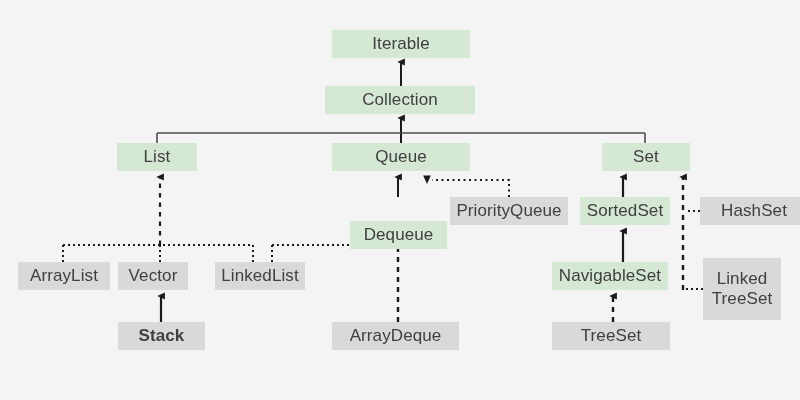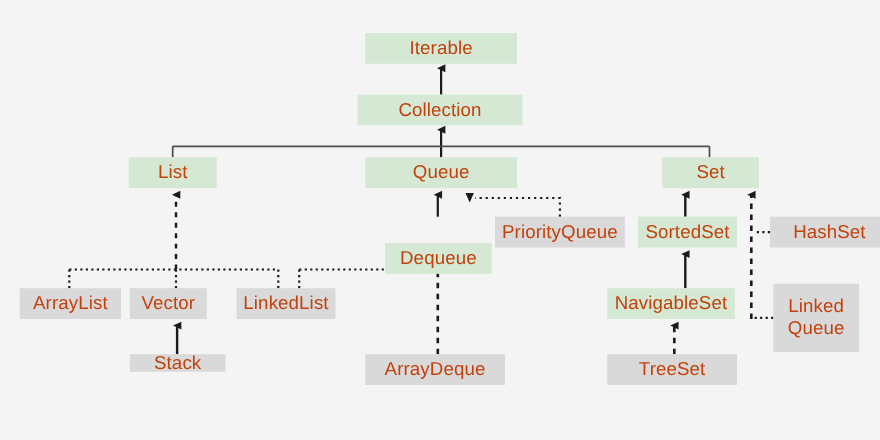--- a/index.html
+++ b/index.html
@@ -29,21 +29,21 @@
     pointer-events: none;
   }
   .node {
     position: absolute;
     box-sizing: border-box;
     display: flex;
     align-items: center;
     justify-content: center;
     text-align: center;
     font-size: 17px;
-    color: #c2410c;
+    color: #404040;
     line-height: 1.18;
     white-space: pre-line;
     letter-spacing: 0.1px;
     z-index: 2;
   }
   .node.iface { background: #d5e8d4; }
   .node.cls   { background: #d9d9d9; }
 </style>
 </head>
 <body>
@@ -131,18 +131,18 @@
       <div class="node iface" style="left: 602px; top: 143px; width: 88px; height: 28px;">Set</div>
       <div class="node iface" style="left: 350px; top: 197px; width: 97px; height: 28px; margin-top: 24px;">Dequeue</div>
       <div class="node cls" style="left: 450px; top: 197px; width: 118px; height: 28px;">PriorityQueue</div>
       <div class="node iface" style="left: 580px; top: 197px; width: 90px; height: 28px;">SortedSet</div>
       <div class="node cls" style="left: 700px; top: 197px; width: 108px; height: 28px;">HashSet</div>
       <div class="node cls" style="left: 18px; top: 262px; width: 92px; height: 28px;">ArrayList</div>
       <div class="node cls" style="left: 118px; top: 262px; width: 70px; height: 28px;">Vector</div>
       <div class="node cls" style="left: 215px; top: 262px; width: 90px; height: 28px;">LinkedList</div>
       <div class="node iface" style="left: 552px; top: 262px; width: 116px; height: 28px;">NavigableSet</div>
       <div class="node cls" style="left: 703px; top: 258px; width: 78px; height: 62px;">Linked
-Queue</div>
-      <div class="node cls" style="left: 118px; top: 322px; width: 87px; height: 16px;">Stack</div>
+TreeSet</div>
+      <div class="node cls" style="left: 118px; top: 322px; width: 87px; height: 28px; font-weight: bold;">Stack</div>
       <div class="node cls" style="left: 332px; top: 322px; width: 127px; height: 28px;">ArrayDeque</div>
       <div class="node cls" style="left: 552px; top: 322px; width: 118px; height: 28px;">TreeSet</div>
     </div>
 </div>
 
 </body></html>

